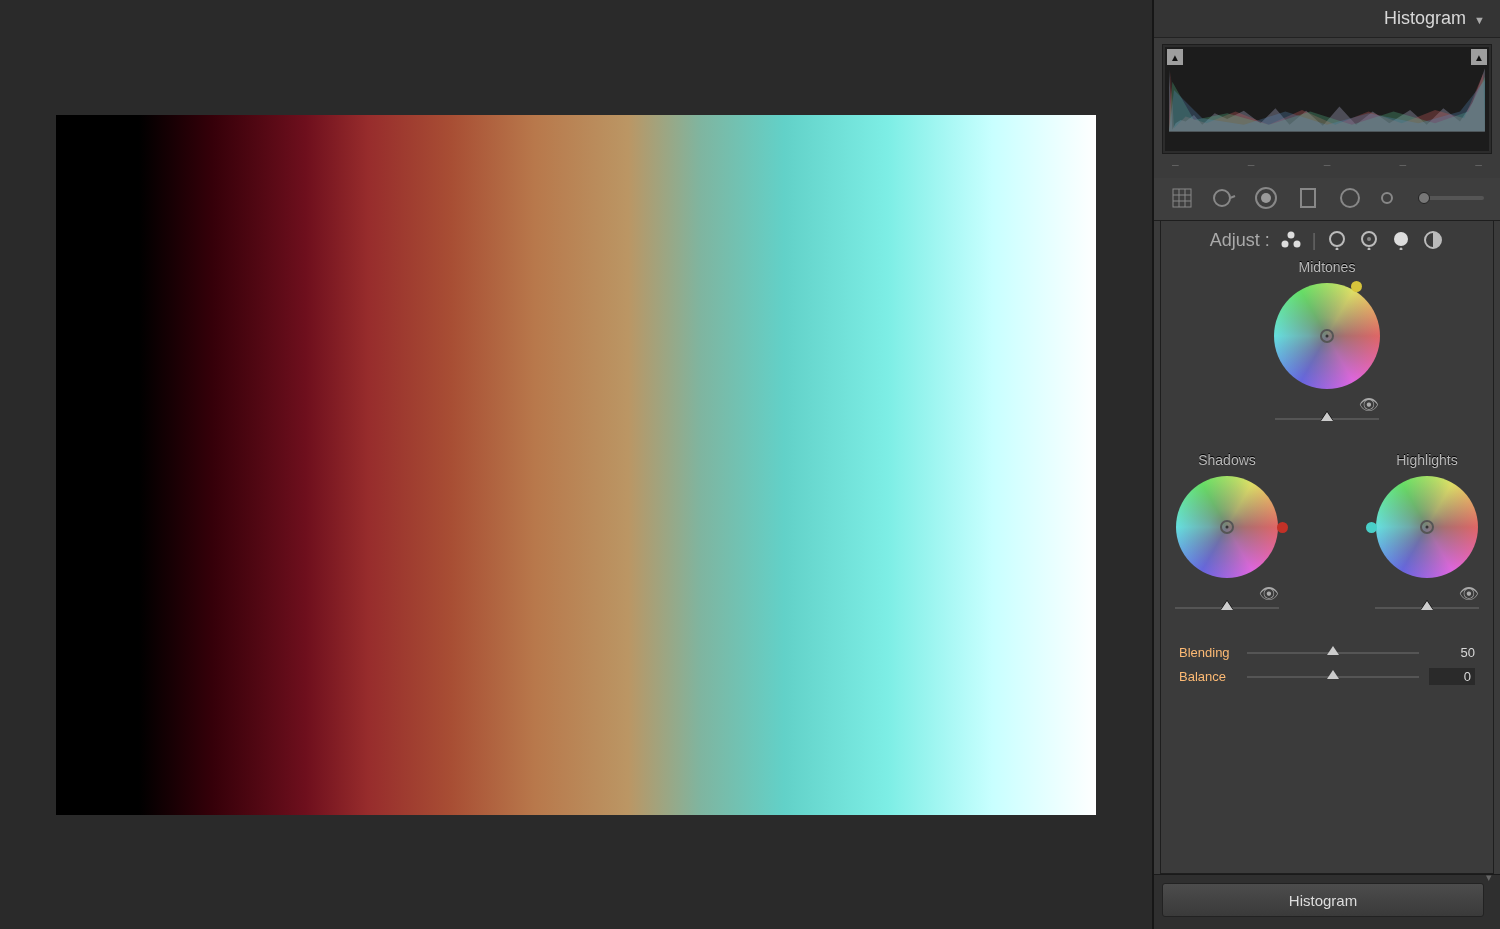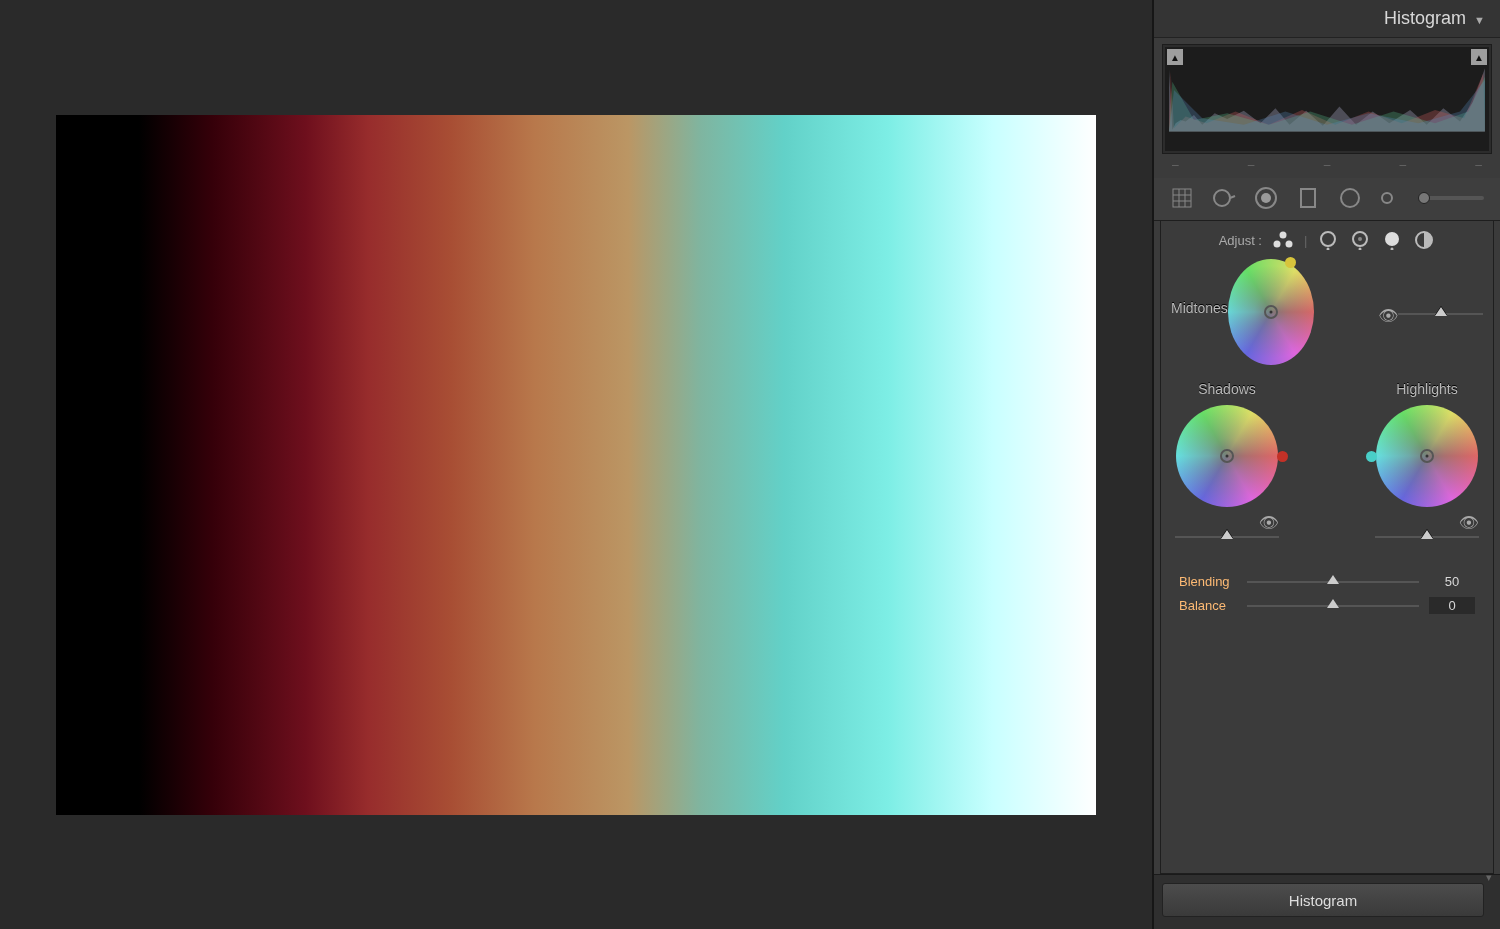--- a/index.html
+++ b/index.html
@@ -121,29 +121,29 @@
   padding: 4px 10px 8px;
   flex: 1;
   border: 1px solid #1e1e1e;
   border-top: none;
   margin: 0 6px;
   display: flex; flex-direction: column;
 }
 
 .adjust-row {
   display: flex; align-items: center; justify-content: center;
-  gap: 10px; padding: 4px 0 8px; color: #aaa; font-size: 13px;
+  gap: 10px; padding: 4px 0 8px; color: #aaa; font-size: 18px;
 }
 .adjust-row .seg {
   display: flex; gap: 10px; align-items: center;
 }
 .adjust-row .seg .ico { width: 22px; height: 22px; display:flex; align-items:center; justify-content:center; }
 
 
-.midtones-block { display:flex; align-items:center; margin-bottom: 12px; }
+.midtones-block { display:flex; flex-direction:column; align-items:center; margin-bottom: 28px; }
 .block-label { font-size: 14px; color: #b8b8b8; margin-bottom: 8px; text-shadow: 0 -1px 0 #000; }
 
 .wheel {
   position: relative; border-radius: 50%;
   background: conic-gradient(from 90deg,
     #d66, #d6d, #66d, #6dd, #6d6, #dd6, #d66);
 }
 .wheel::after {
   content: ""; position: absolute; inset: 0; border-radius: 50%;
   background: radial-gradient(circle at center, rgba(120,120,120,0.95) 0%, rgba(120,120,120,0.5) 25%, rgba(0,0,0,0) 68%);
@@ -182,21 +182,21 @@
   display:flex; justify-content: space-between; padding: 4px 4px 0;
 }
 .sh-hl-col { display:flex; flex-direction:column; align-items:center; }
 
 
 .param-rows { margin-top: 32px; }
 .param-row {
   display:flex; align-items:center; gap: 10px; padding: 4px 8px;
 }
 .param-row .lab { width: 58px; font-size: 13px; color: #fdba74; }
-.param-row .val { width: 46px; text-align:center; font-size: 13px; color: #d8d8d8; }
+.param-row .val { width: 46px; text-align:right; font-size: 13px; color: #d8d8d8; }
 .param-row .val.dark { background: #2a2a2a; padding: 1px 4px; }
 .param-row .track {
   flex:1; height:2px; background:#555; position:relative;
 }
 .param-row .thumb {
   position:absolute; top:-6px; width:0; height:0;
   border-left:6px solid transparent; border-right:6px solid transparent;
   border-bottom:9px solid #ccc; transform:translateX(-50%);
 }
 

